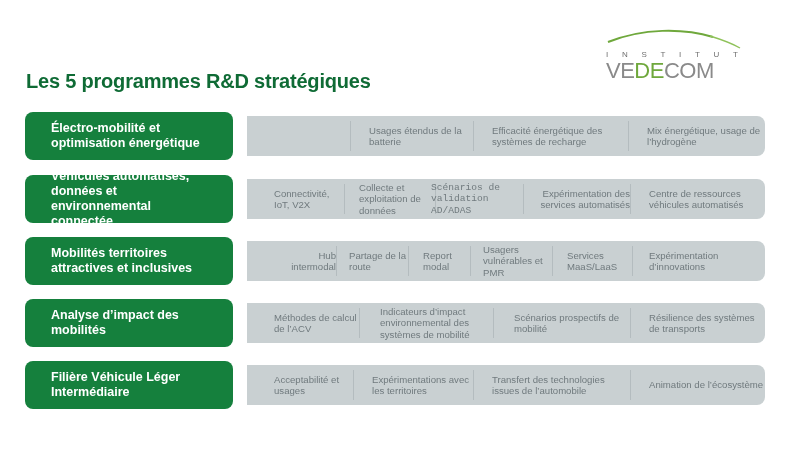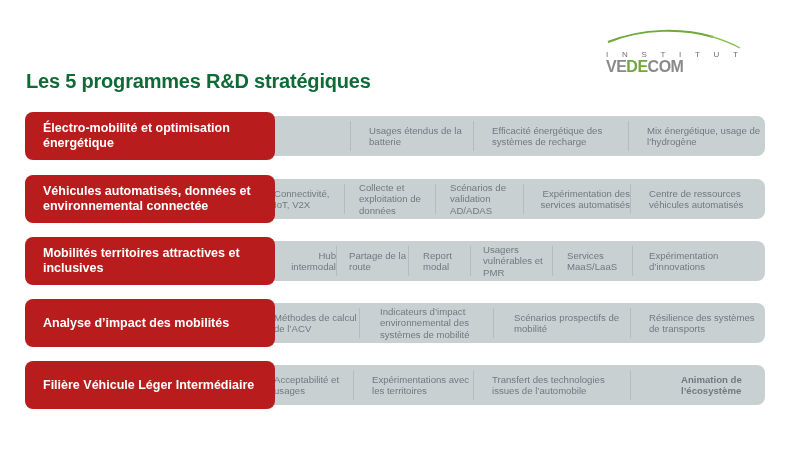--- a/index.html
+++ b/index.html
@@ -1,25 +1,25 @@
 <!DOCTYPE html>
 <html><head>
 <meta charset="utf-8">
 <style>
   html, body { margin:0; padding:0; }
   body { width:800px; height:450px; background:#ffffff; position:relative; overflow:hidden; font-family:"Liberation Sans", "DejaVu Sans", sans-serif; }
   .title { position:absolute; left:26px; top:70px; font-size:20px; font-weight:bold; color:#0f6b35; letter-spacing:-0.2px; white-space:nowrap; }
   .logo { position:absolute; left:598px; top:24px; width:150px; height:58px; }
   .logo svg { position:absolute; left:0; top:0; }
   .logo-institut { position:absolute; left:8px; top:26px; width:132px; display:flex; justify-content:space-between; font-size:8px; color:#6f6f6f; letter-spacing:0; }
-  .logo-vedecom { position:absolute; left:8px; top:34px; font-size:16px; font-weight:bold; color:#8a8a8a; letter-spacing:-0.5px; }
+  .logo-vedecom { position:absolute; left:8px; top:34px; font-size:22px; font-weight:normal; color:#8a8a8a; letter-spacing:-0.5px; }
   .logo-vedecom .de { color:#6fa83c; }
   .row { position:absolute; left:25px; width:740px; height:48px; }
   .gray { position:absolute; left:222px; right:0; top:4px; bottom:4px; background:#c9d0d2; border-radius:0 8px 8px 0; }
-  .green { position:absolute; left:0; top:0; width:250px; height:100%; background:#b91c1c; border-radius:8px; box-sizing:border-box; padding:0 18px; display:flex; align-items:center; color:#ffffff; font-weight:bold; font-size:12.5px; line-height:15px; }
+  .green { position:absolute; left:0; top:0; width:208px; height:100%; background:#15803d; border-radius:8px; box-sizing:border-box; padding:0 26px; display:flex; align-items:center; color:#ffffff; font-weight:bold; font-size:12.5px; line-height:15px; }
   .cell { position:absolute; top:4px; bottom:4px; display:flex; align-items:center; font-size:9.6px; line-height:11.5px; color:#707a7e; box-sizing:border-box; padding-left:18px; }
   .divider { position:absolute; top:9px; bottom:9px; width:1px; background:#b4bcbf; }
 </style>
 </head>
 <body>
 
 <div class="title">Les 5 programmes R&amp;D stratégiques</div>
 
 <div class="logo">
   <svg width="150" height="30" viewBox="0 0 150 30">
@@ -49,21 +49,21 @@
   <div class="cell" style="left:604px;width:136px;">Mix énergétique, usage de l’hydrogène</div>
   <div class="green">Électro-mobilité et optimisation énergétique</div>
 </div>
 
 <div class="row" style="top:175px;">
   <div class="gray"></div>
   <div class="cell" style="left:231px;width:88px;">Connectivité, IoT, V2X</div>
   <div class="divider" style="left:319px;"></div>
   <div class="cell" style="left:320px;width:90px;padding-left:14px;">Collecte et exploitation de données</div>
   <div class="divider" style="left:410px;"></div>
-  <div class="cell" style="left:411px;width:87px;padding-left:14px;">Scénarios de validation AD/ADAS</div>
+  <div class="cell" style="left:392px;width:87px;padding-left:14px;font-family:Liberation Mono, monospace;">Scénarios de validation AD/ADAS</div>
   <div class="divider" style="left:498px;"></div>
   <div class="cell" style="left:499px;width:106px;padding-left:16px;text-align:right;">Expérimentation des services automatisés</div>
   <div class="divider" style="left:605px;"></div>
   <div class="cell" style="left:606px;width:134px;">Centre de ressources véhicules automatisés</div>
   <div class="green">Véhicules automatisés, données et environnemental connectée</div>
 </div>
 
 <div class="row" style="top:237px;">
   <div class="gray"></div>
   <div class="cell" style="left:231px;width:80px;text-align:right;">Hub intermodal</div>
@@ -93,15 +93,15 @@
 </div>
 
 <div class="row" style="top:361px;">
   <div class="gray"></div>
   <div class="cell" style="left:231px;width:97px;">Acceptabilité et usages</div>
   <div class="divider" style="left:328px;"></div>
   <div class="cell" style="left:329px;width:119px;">Expérimentations avec les territoires</div>
   <div class="divider" style="left:448px;"></div>
   <div class="cell" style="left:449px;width:156px;">Transfert des technologies issues de l’automobile</div>
   <div class="divider" style="left:605px;"></div>
-  <div class="cell" style="left:638px;width:134px;font-weight:bold;">Animation de l’écosystème</div>
+  <div class="cell" style="left:606px;width:134px;">Animation de l’écosystème</div>
   <div class="green">Filière Véhicule Léger Intermédiaire</div>
 </div>
 
 </body></html>

